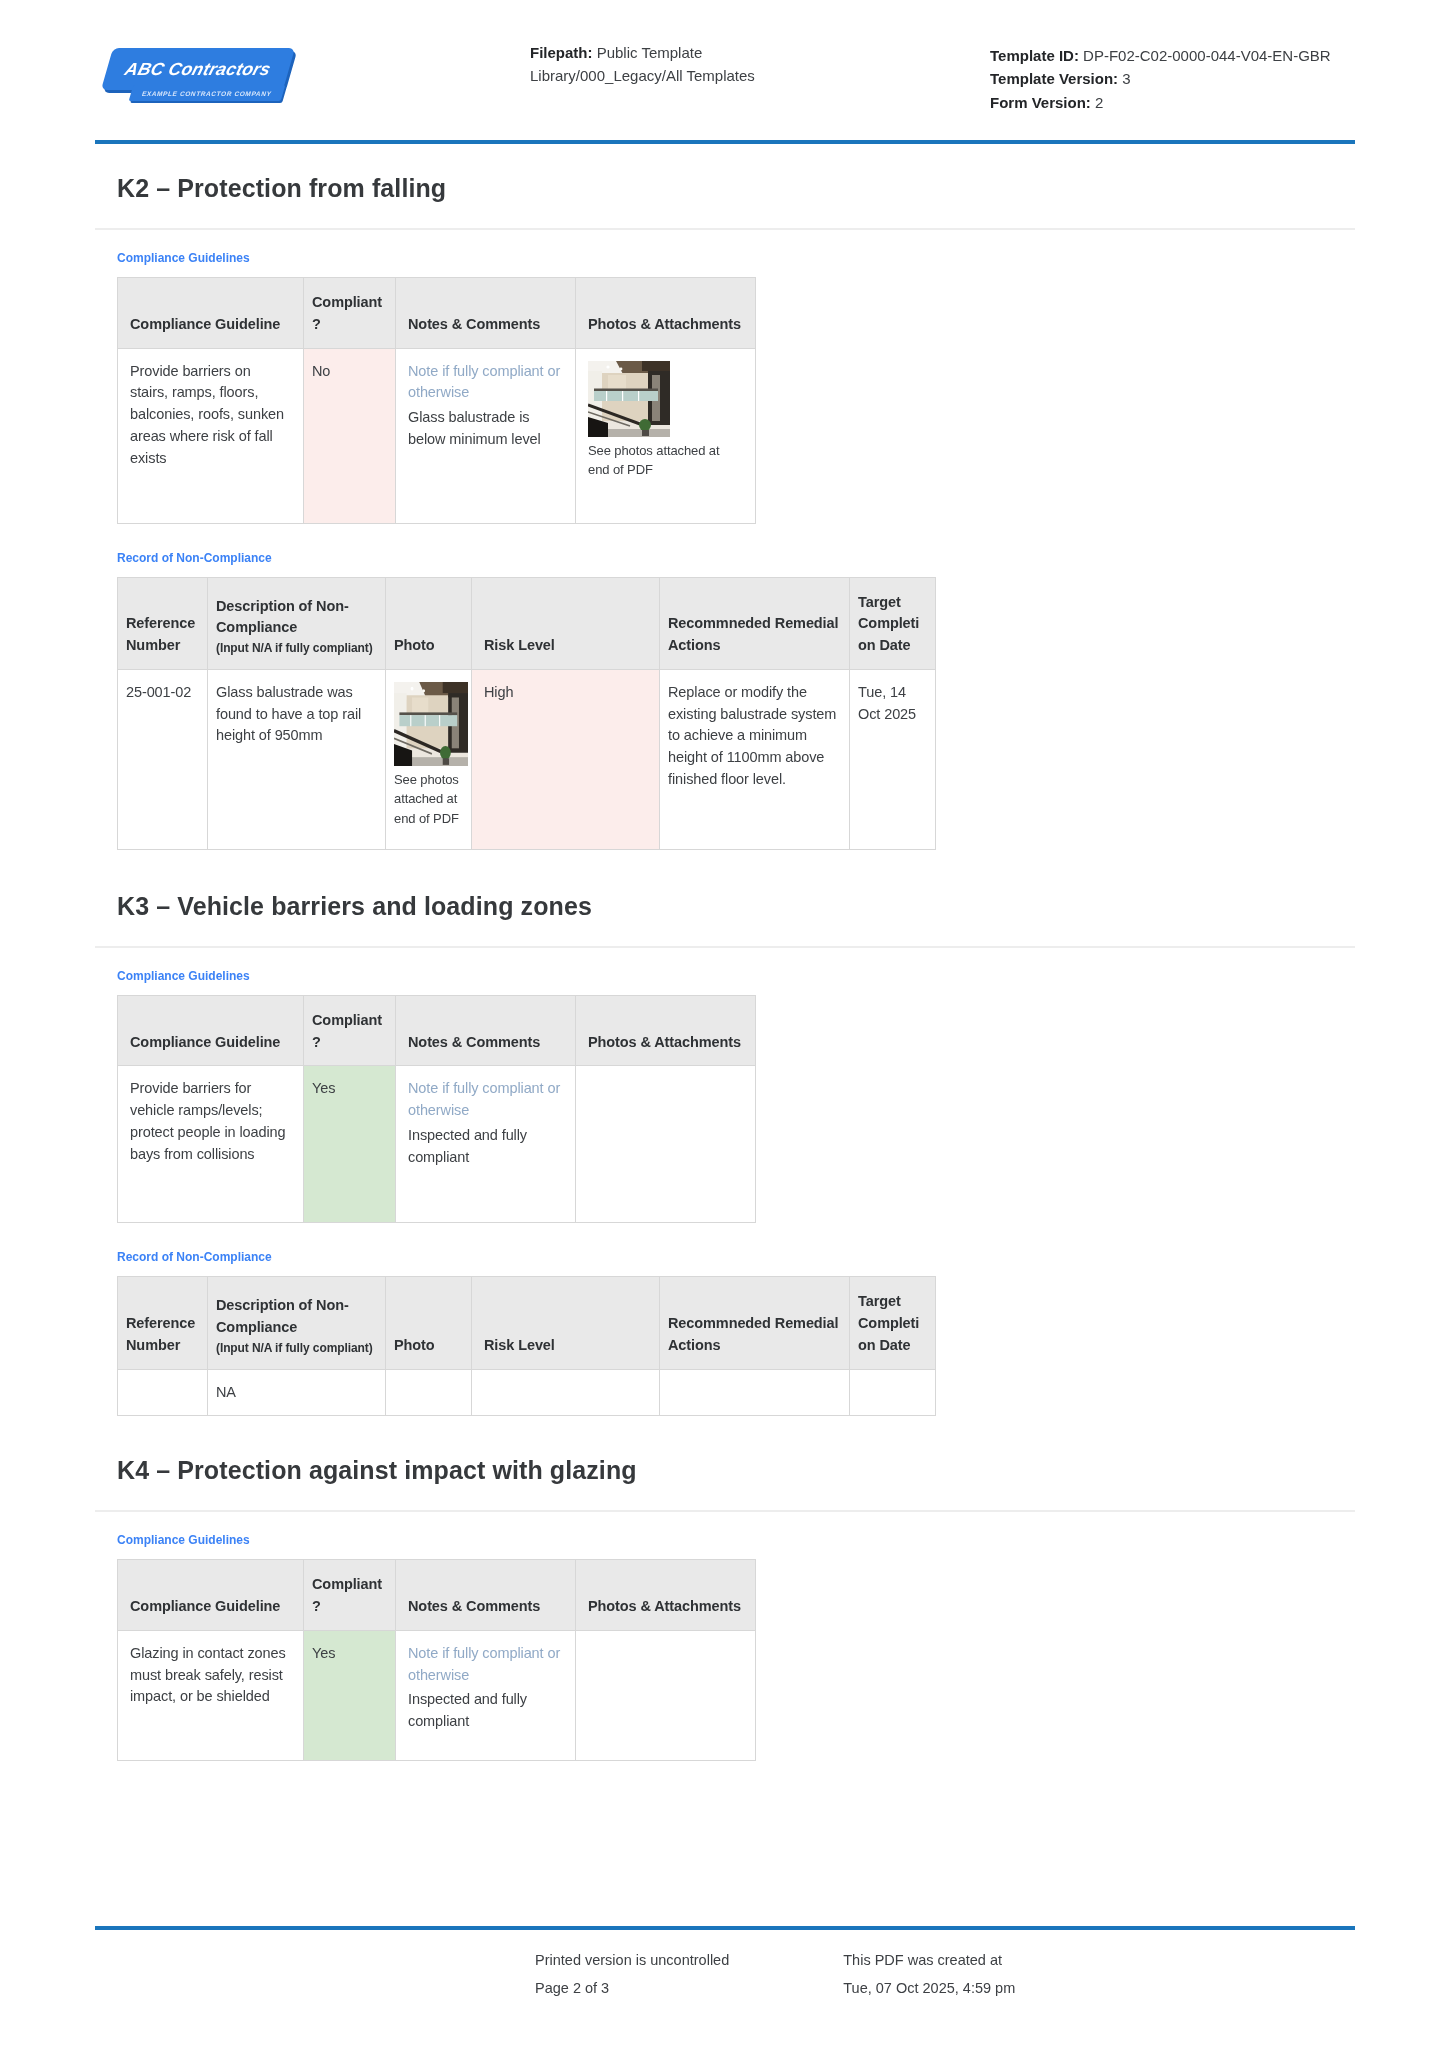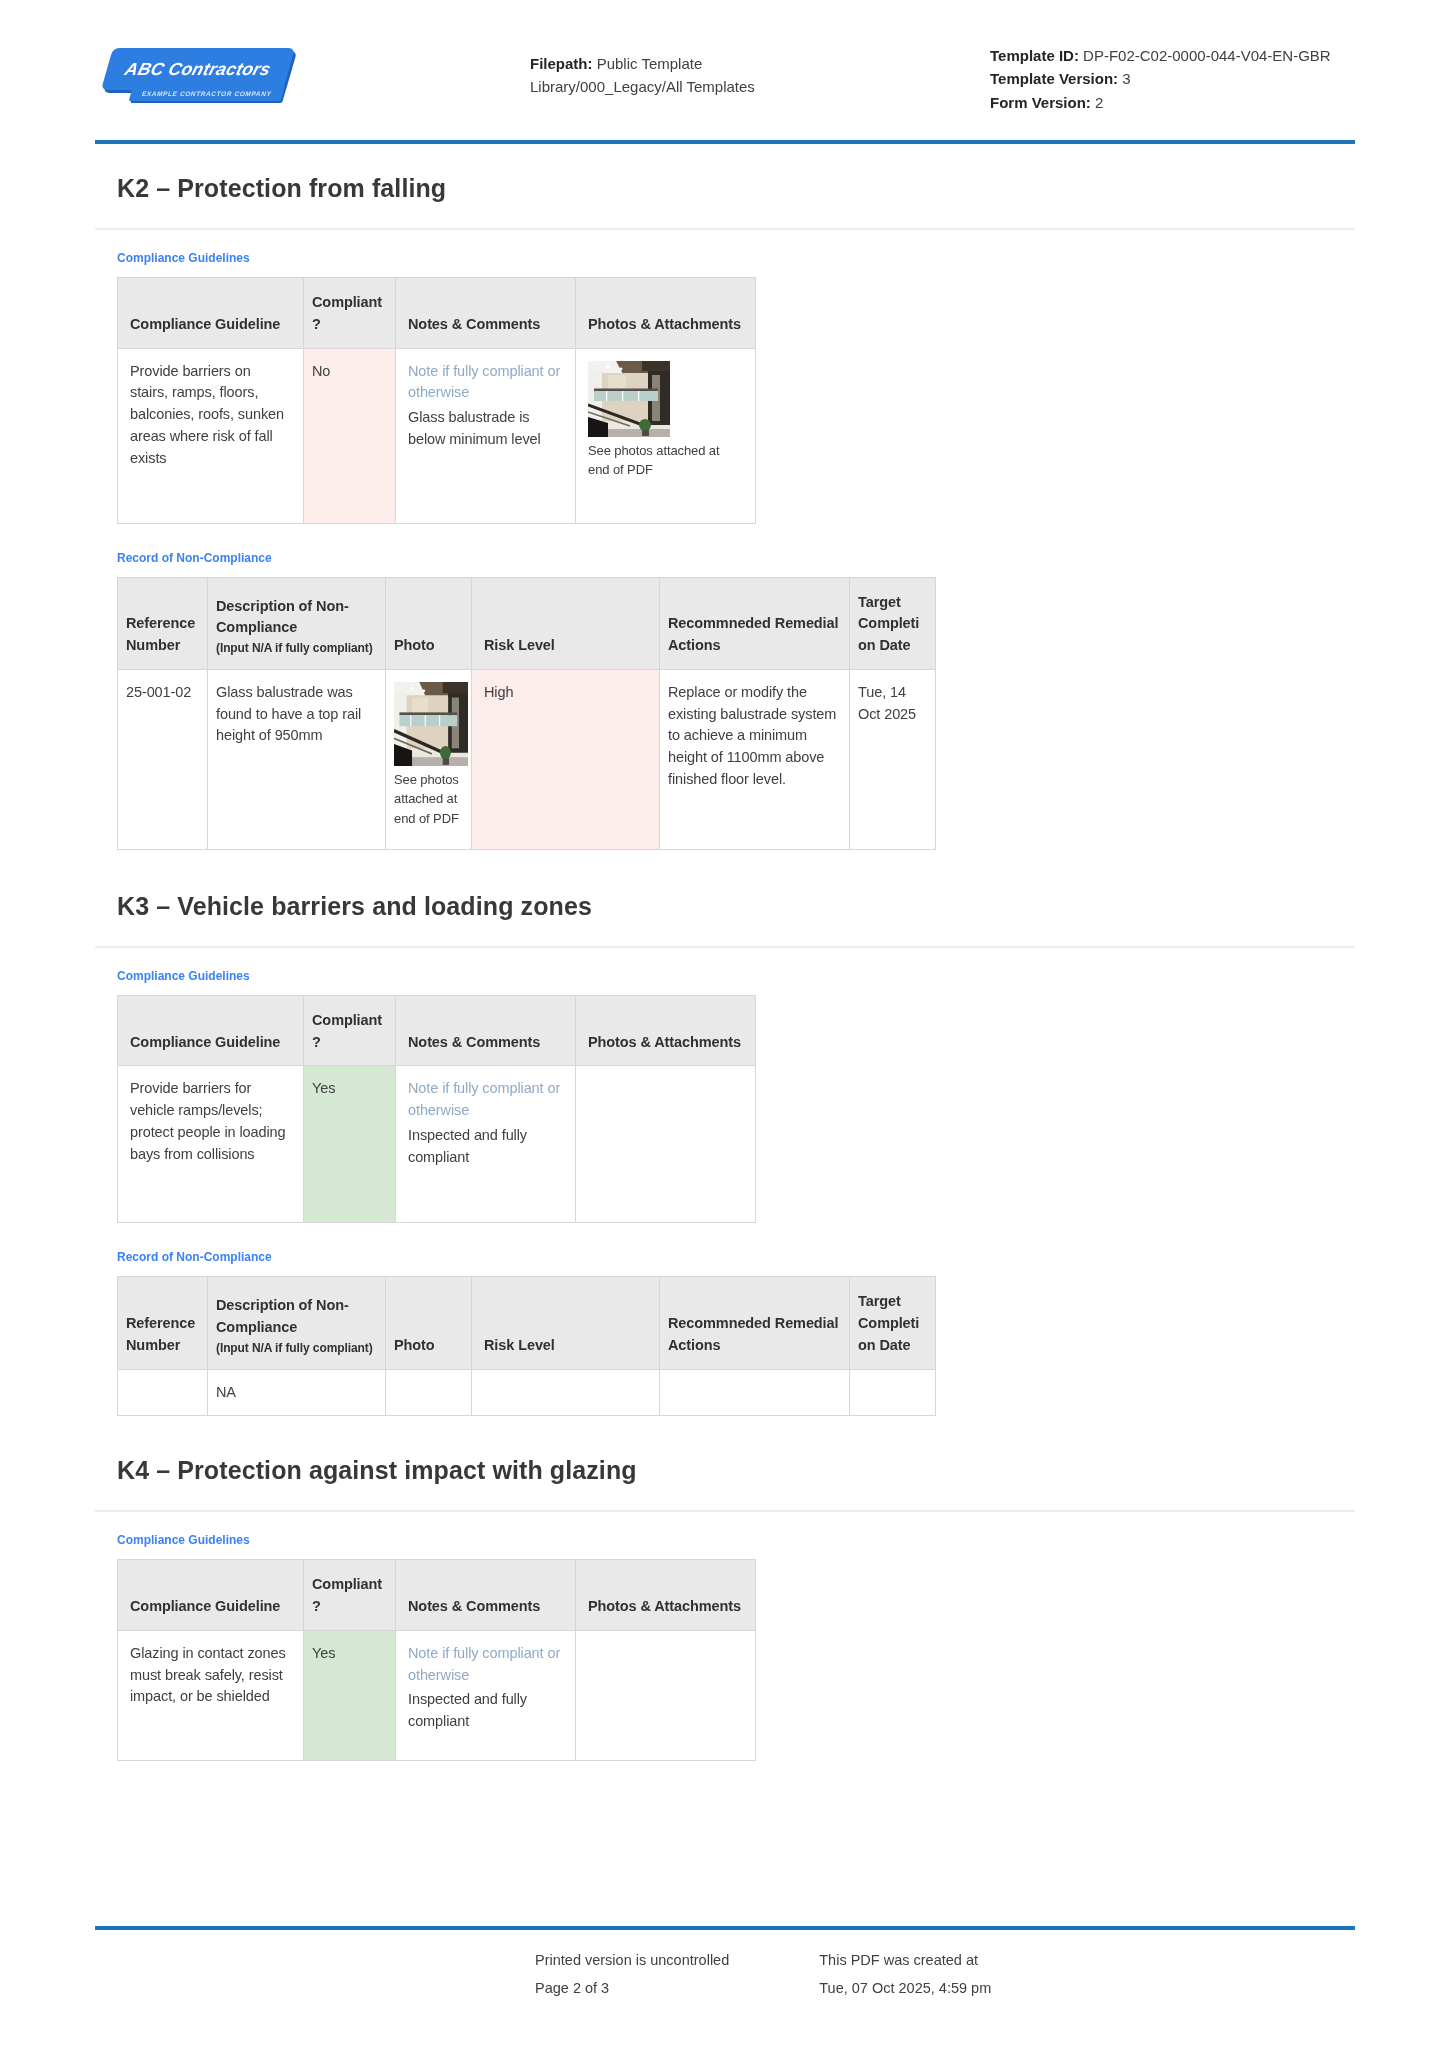--- a/index.html
+++ b/index.html
@@ -19,21 +19,21 @@
     box-shadow:3px 3px 0 #1d63bc; margin-left:10px;
   }
   .logo-main span { font-size:17.5px; font-weight:bold; font-style:italic; color:#ffffff; letter-spacing:.2px; }
   .logo-sub {
     width:152px; height:16px; background:#2e7de0; transform:skewX(-16deg);
     border-radius:2px; margin:-5px 0 0 34px; display:flex; align-items:center; justify-content:center;
     box-shadow:2px 2px 0 #1d63bc;
   }
   .logo-sub span { font-size:6.5px; font-weight:bold; color:#d7e6fb; letter-spacing:.6px; }
 
-  .head-filepath { position:absolute; left:435px; top:12px; width:300px; font-size:15px; line-height:1.55; }
+  .head-filepath { position:absolute; left:435px; top:1px; width:300px; font-size:15px; line-height:1.55; }
   .head-meta      { position:absolute; left:870px; top:4px; width:400px; font-size:15px; line-height:1.55;margin-left:25px; }
   .head-label { font-weight:bold; color:#232528; }
   .head-value { color:#3d4044; }
 
   .rule-blue { height:4px; background:#1a75bc; border:none; }
 
   
   .section-title { font-size:25px; font-weight:bold; color:#36393c; margin:30px 0 0 22px; letter-spacing:.1px; }
   .section-rule { border:none; border-top:2px solid #ededed; margin-top:25px; }
   .tbl-label { font-size:12px; font-weight:bold; color:#3b82f6; margin:21px 0 12px 22px; }
@@ -66,21 +66,21 @@
   tr.h-k2g  td { height:175px; }
   tr.h-k2n  td { height:180px; }
   tr.h-k3g  td { height:157px; }
   tr.h-k3n  td { height:46px; }
   tr.h-k4g  td { height:130px; }
 
   
   .footer { position:absolute; left:95px; top:1926px; width:1260px; }
   .footer-cols { display:flex; margin-top:17px; font-size:14.5px; line-height:1.9; color:#3d4044; }
   .footer-left { margin-left:440px; }
-  .footer-right { margin-left:90px; }
+  .footer-right { margin-left:114px; }
 </style>
 </head>
 <body>
 
 <svg width="0" height="0" style="position:absolute">
   <defs>
     <g id="atrium-photo">
       <rect width="82" height="76" fill="#ece7df"></rect>
       <rect width="82" height="16" fill="#f4f2ee"></rect>
       <polygon points="28,0 82,0 82,13 36,15" fill="#6b5a47"></polygon>

